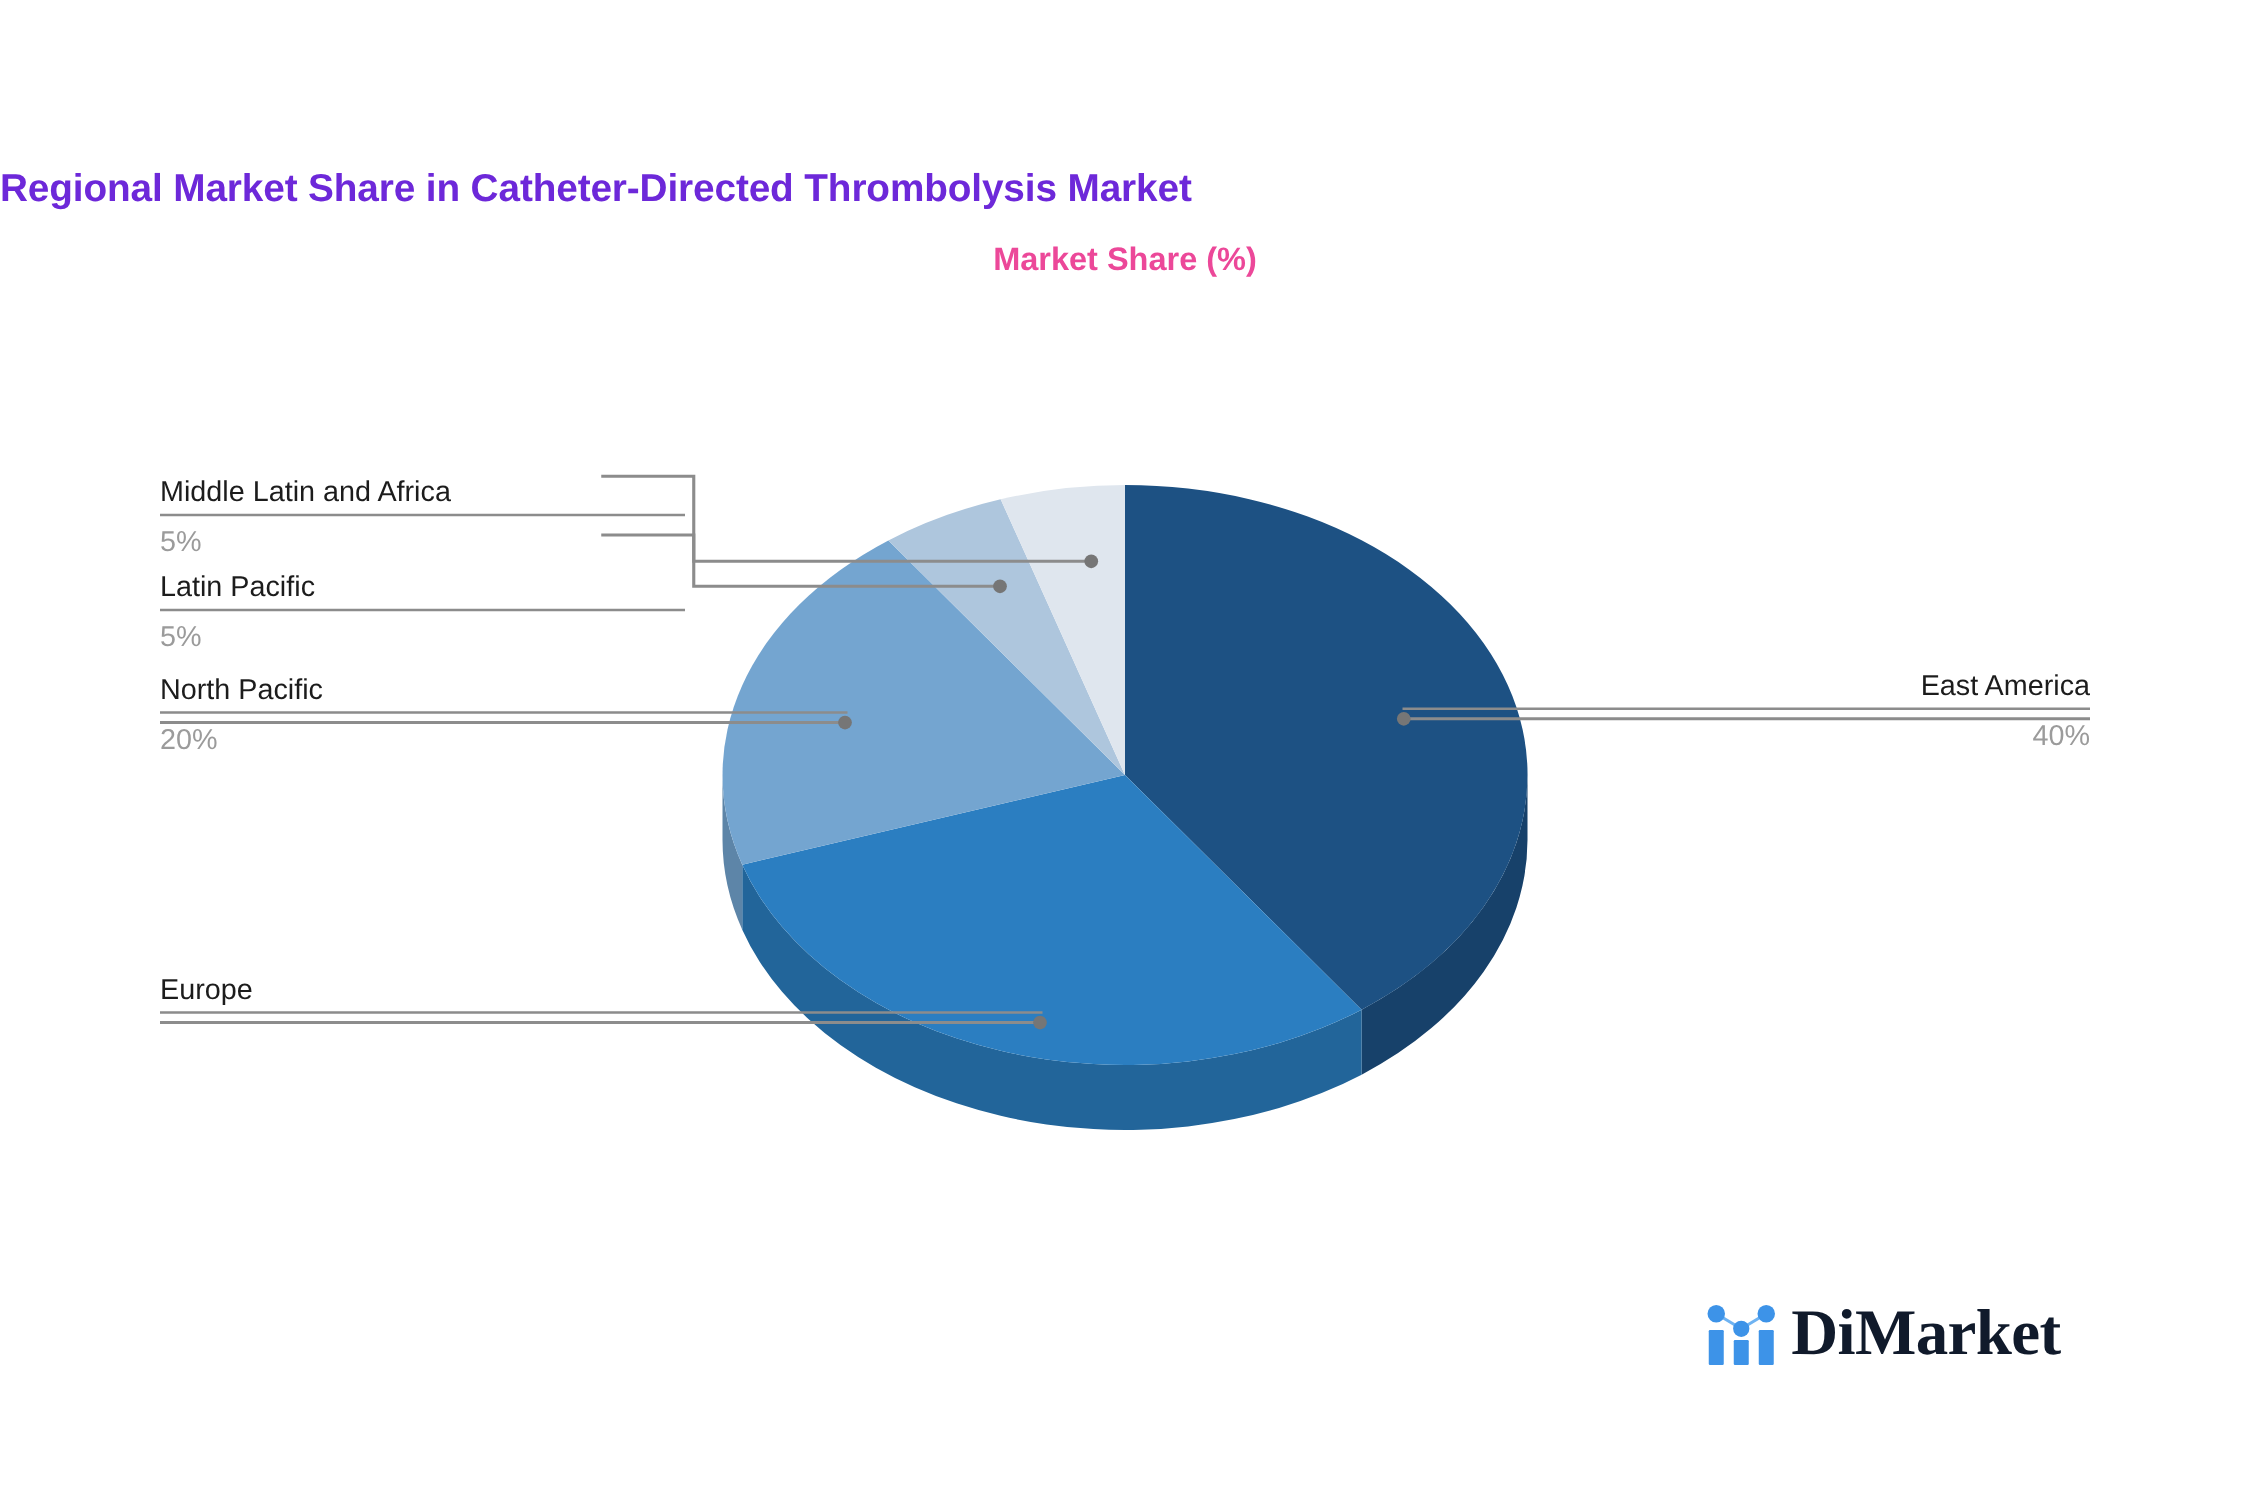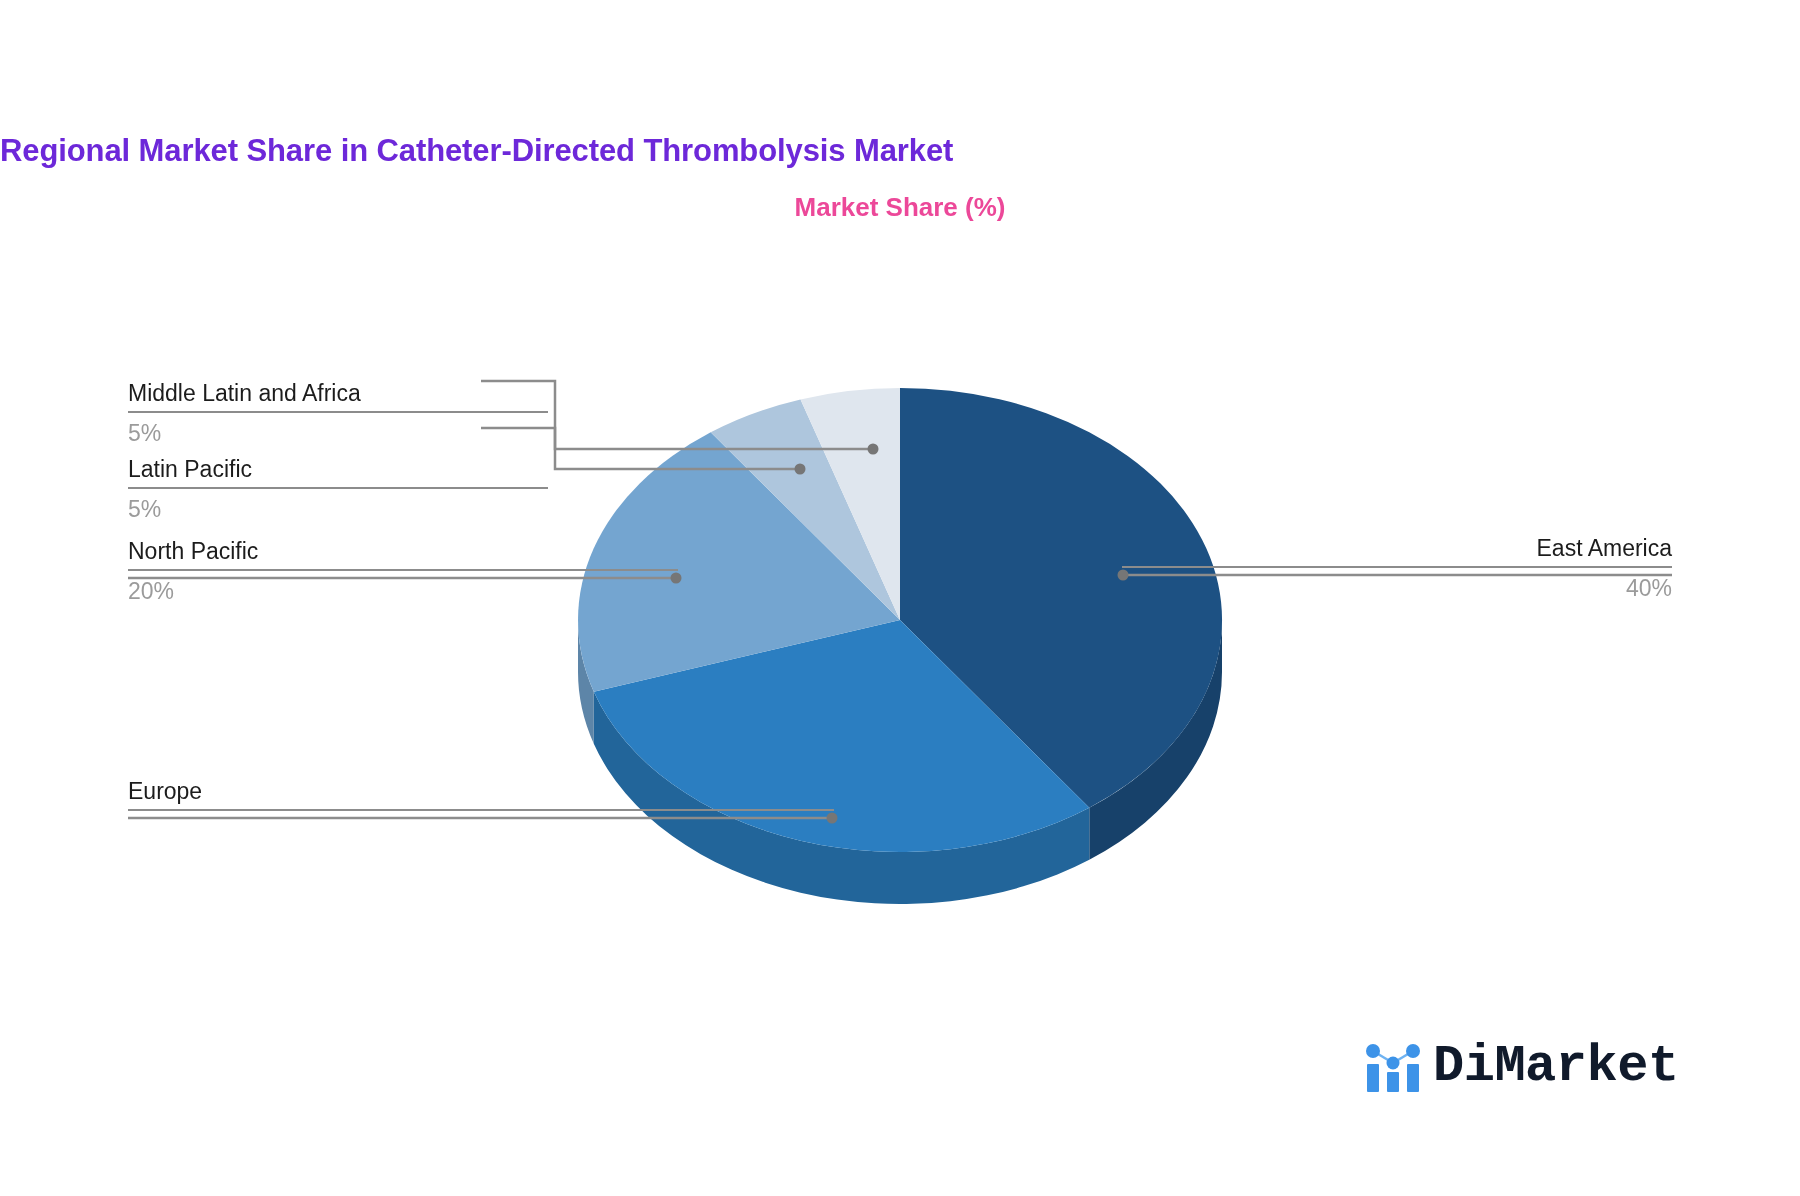--- a/index.html
+++ b/index.html
@@ -83,21 +83,21 @@
   
   #logo {
     position: absolute;
     left: 1364px;
     top: 1040px;
     display: flex;
     align-items: center;
     gap: 11px;
   }
   #logo .logo-text {
-    font-family: Liberation Mono, monospace;
+    font-family: Liberation Serif, serif;
     font-size: 52px;
     font-weight: bold;
     color: #101a2b;
     line-height: 1;
     letter-spacing: -0.5px;
   }
 </style>
 </head>
 <body>
 

